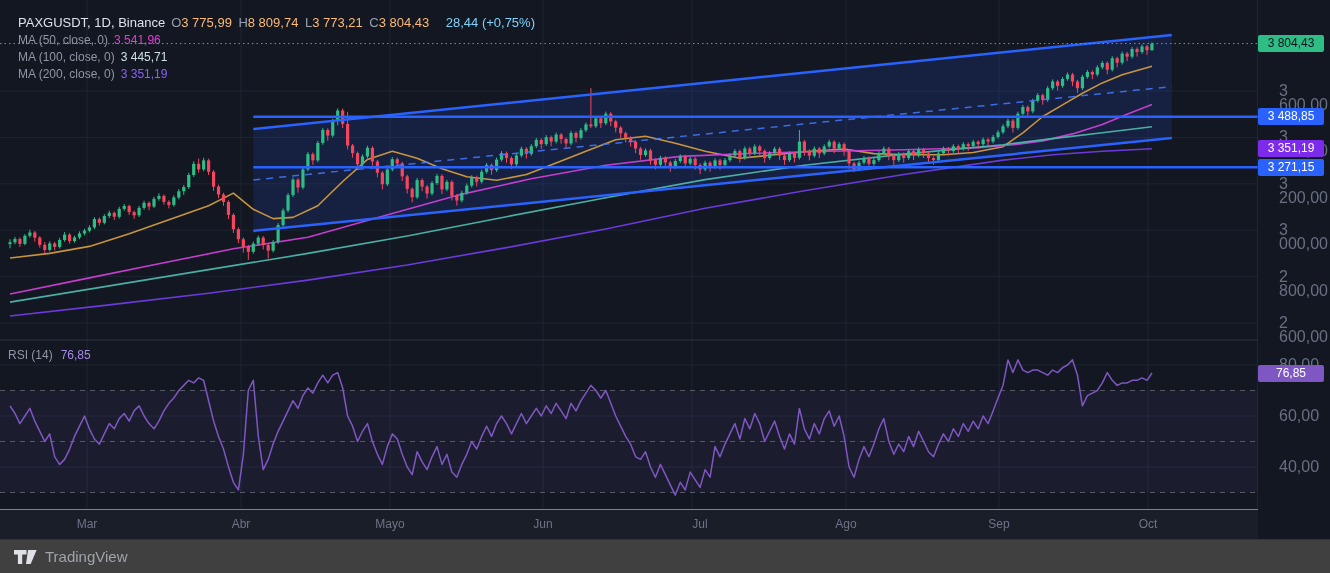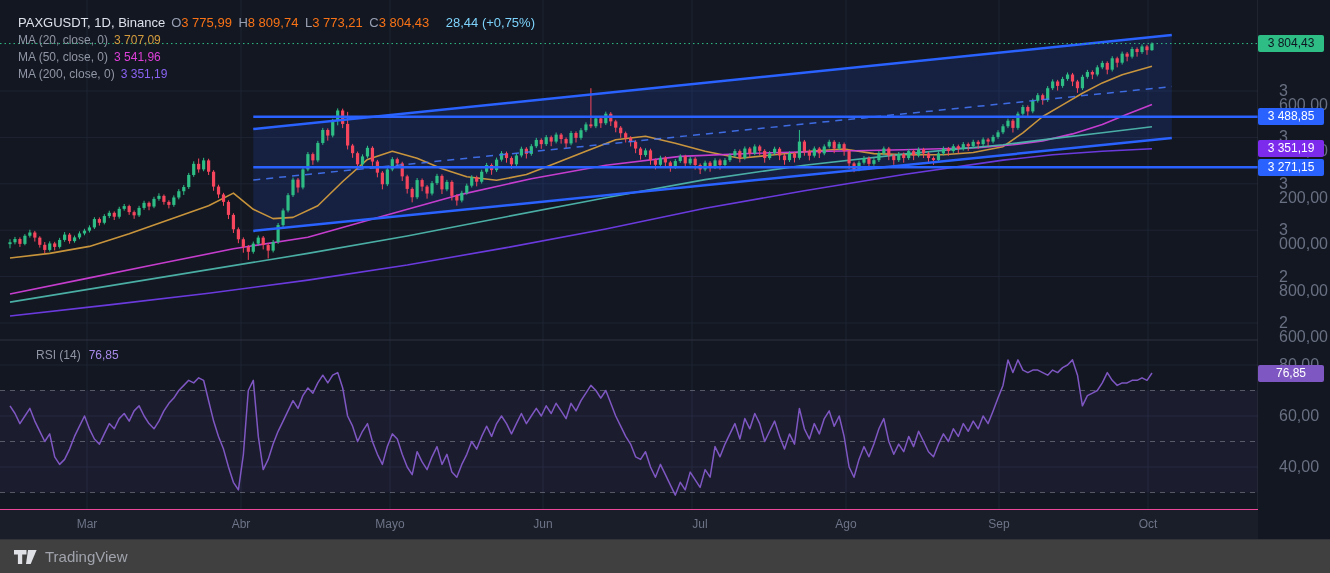--- a/index.html
+++ b/index.html
@@ -5,25 +5,25 @@
   html,body{margin:0;padding:0;background:#131722;width:1330px;height:573px;overflow:hidden;
     font-family:"Liberation Sans","DejaVu Sans",sans-serif;-webkit-font-smoothing:antialiased;}
   #stage{position:relative;width:1300px;height:573px;background:#131722;}
   #plot{position:absolute;left:0;top:0;}
   
   .legend{position:absolute;left:18px;top:14px;z-index:5;}
   .lg-row{display:flex;align-items:center;gap:6px;height:17px;white-space:nowrap;}
   .lg-title{color:#dde1ea;font-size:13px;}
   .lg-ohlc{font-size:13px;}
   .lg-ohlc .k{color:#98a0b3;}
-  .lg-ohlc .v{color:#f97316;}
+  .lg-ohlc .v{color:#fdba74;}
   .lg-change{color:#7dd3fc;font-size:13px;margin-left:4px;}
   .ma-label{color:#9096a5;font-size:12px;}
   .ma-value{font-size:12px;}
-  .rsi-legend{position:absolute;left:36px;top:348px;z-index:5;display:flex;gap:8px;align-items:center;}
+  .rsi-legend{position:absolute;left:8px;top:348px;z-index:5;display:flex;gap:8px;align-items:center;}
   .rsi-label{color:#9096a5;font-size:12px;}
   .rsi-value{color:#a78ae8;font-size:12px;}
   
   .price-axis{position:absolute;left:1258px;top:0;width:72px;height:539px;background:#131722;z-index:4;}
   .axis-tick{position:absolute;left:21px;color:#697082;font-size:16px;line-height:14px;}
   .axis-badge{position:absolute;left:0;width:66px;height:17px;border-radius:2px;
     font-size:12px;line-height:17px;text-align:center;z-index:6;}
   
   .time-axis{position:absolute;left:0;top:509px;width:1330px;height:30px;background:#1a1e28;
     border-top:1px solid #ec4899;z-index:3;}
@@ -552,26 +552,26 @@
     </svg>
 
   <div class="legend">
     <div class="lg-row">
       <span class="lg-title">PAXGUSDT, 1D, Binance</span>
       <span class="lg-ohlc" id="ohlc-values"><span class="k">O</span><span class="v">3 775,99</span> <span class="k">H</span><span class="v">8 809,74</span> <span class="k">L</span><span class="v">3 773,21</span> <span class="k">C</span><span class="v">3 804,43</span> </span>
       <span class="lg-change">28,44 (+0,75%)</span>
     </div>
     <div id="ma-rows">
         <div class="lg-row">
-          <span class="ma-label">MA (20, close, 0)</span>
-          <span class="ma-value" style="color: rgb(210, 155, 61);">3 707,09</span>
+          <span class="ma-label">MA (50, close, 0)</span>
+          <span class="ma-value" style="color: rgb(223, 63, 217);">3 541,96</span>
         </div>
         <div class="lg-row">
-          <span class="ma-label">MA (50, close, 0)</span>
-          <span class="ma-value" style="color: rgb(223, 63, 217);">3 541,96</span>
+          <span class="ma-label">MA (100, close, 0)</span>
+          <span class="ma-value" style="color: rgb(207, 224, 227);">3 445,71</span>
         </div>
         <div class="lg-row">
           <span class="ma-label">MA (200, close, 0)</span>
           <span class="ma-value" style="color: rgb(138, 99, 242);">3 351,19</span>
         </div>
       </div>
   </div>
 
   <div class="rsi-legend">
     <span class="rsi-label">RSI (14)</span>

